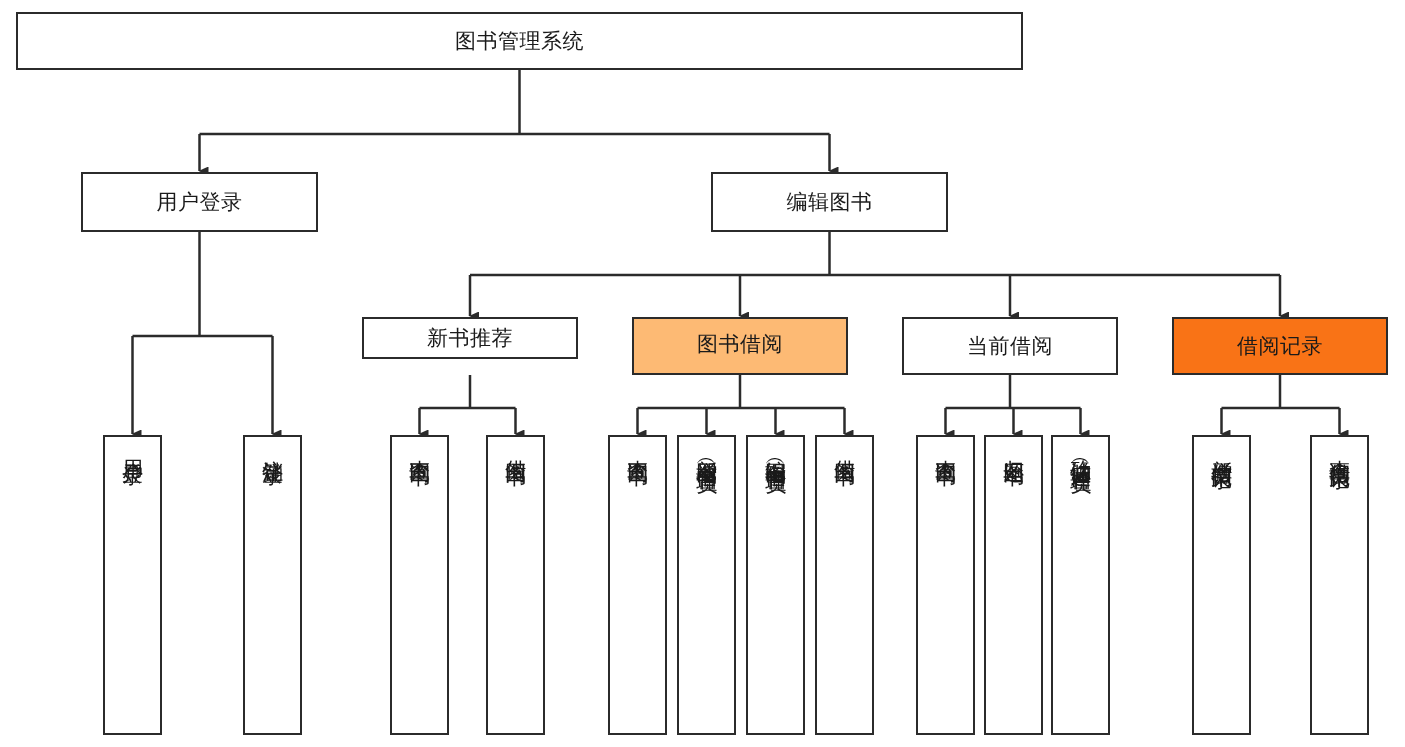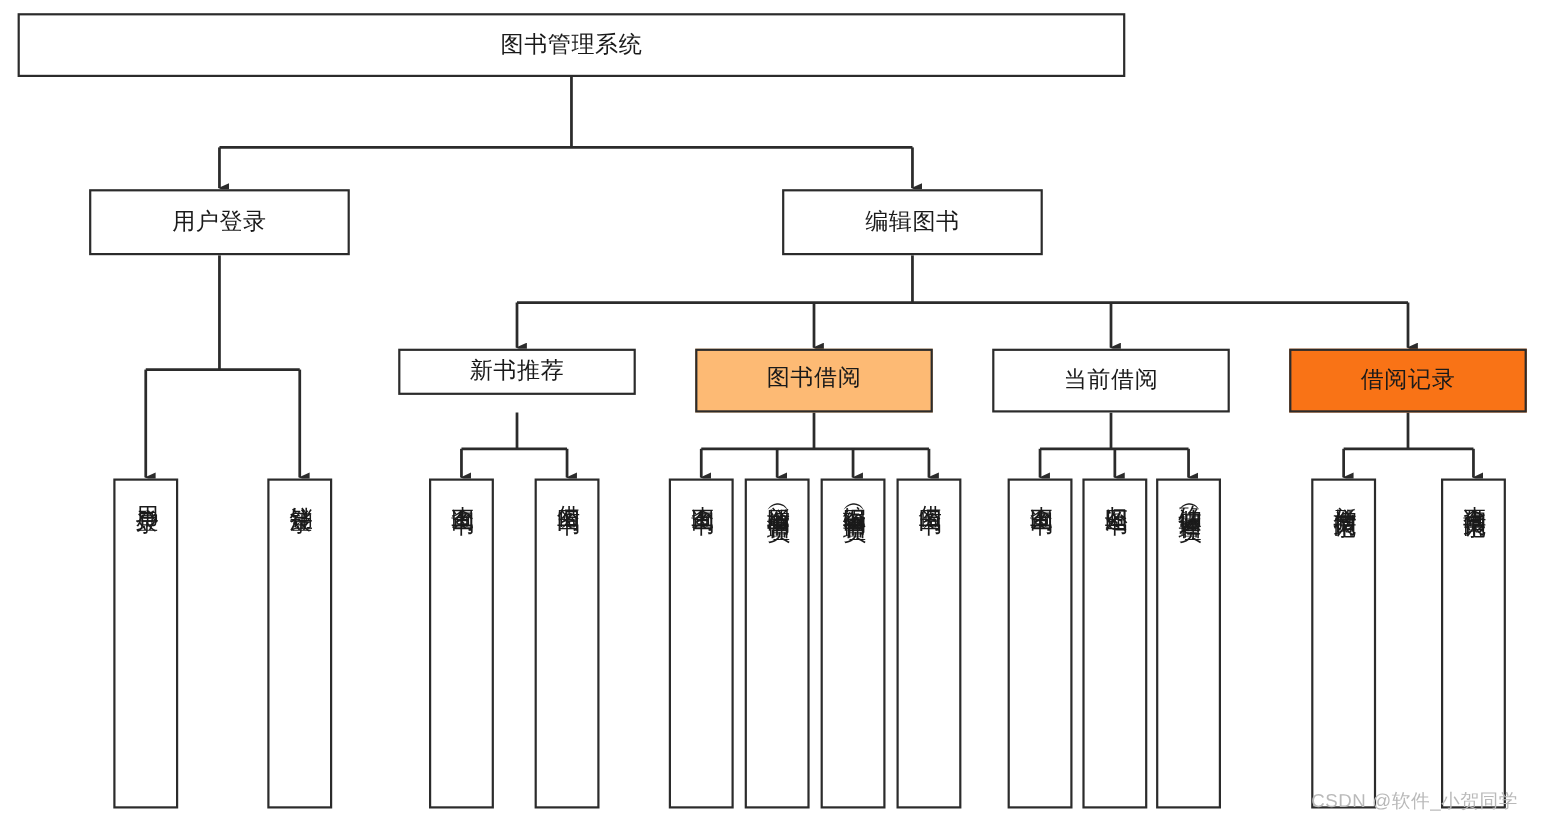--- a/index.html
+++ b/index.html
@@ -164,14 +164,13 @@
       <div class="node vertical" style="left: 1051px; top: 435px; width: 59px; height: 300px; border-color: rgb(43, 43, 43); background: rgb(255, 255, 255);">
         <div class="node-label" style="color: rgb(26, 26, 26);">确认归还（管理员）</div>
       </div>
       <div class="node vertical" style="left: 1192px; top: 435px; width: 59px; height: 300px; border-color: rgb(43, 43, 43); background: rgb(255, 255, 255);">
         <div class="node-label" style="color: rgb(26, 26, 26);">新增借阅记录</div>
       </div>
       <div class="node vertical" style="left: 1310px; top: 435px; width: 59px; height: 300px; border-color: rgb(43, 43, 43); background: rgb(255, 255, 255);">
         <div class="node-label" style="color: rgb(26, 26, 26);">查询借阅记录</div>
       </div>
     </div>
-  <div class="watermark" style="left: 1192px; top: 717px; color: rgb(185, 185, 185);">CSDN @软件_小贺同学</div>
 </div>
 
 </body></html>

